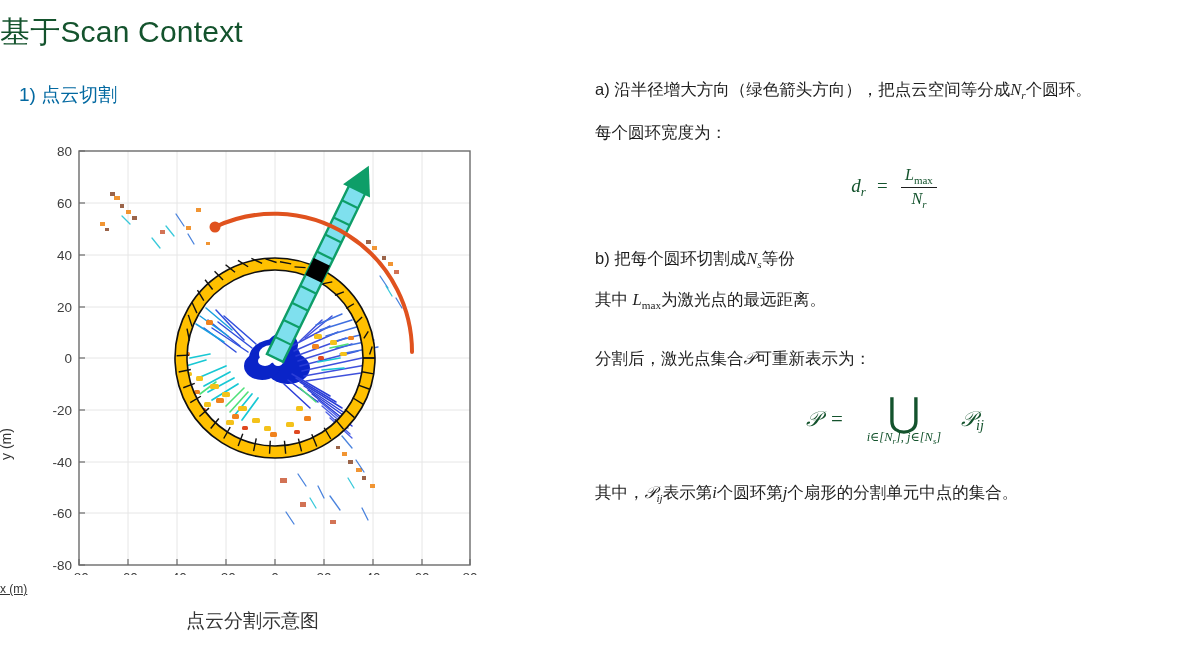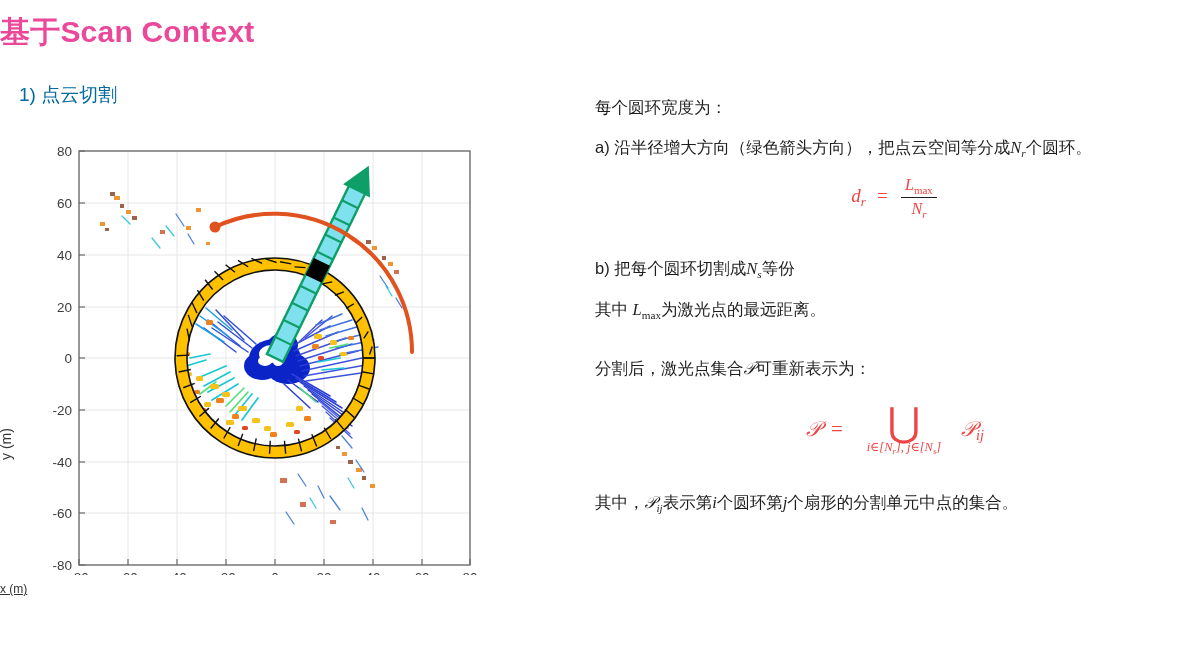--- a/index.html
+++ b/index.html
@@ -6,21 +6,21 @@
   body{
     width:1204px;height:652px;background:#ffffff;overflow:hidden;
     font-family:"Liberation Sans","DejaVu Sans",sans-serif;
     color:#262626;position:relative;
   }
   .slide{position:absolute;inset:0;}
 
   
   .title{
     position:absolute;left:0px;top:12px;
-    font-size:30px;font-weight:bold;color:#ec4899;letter-spacing:.2px;
+    font-size:30px;font-weight:normal;color:#14532d;letter-spacing:.2px;
     white-space:nowrap;
   }
   .subtitle{
     position:absolute;left:19px;top:82px;
     font-size:19px;font-weight:normal;color:#0369a1;white-space:nowrap;
   }
 
   
   .figure-wrap{position:absolute;left:0px;top:130px;width:520px;height:520px;}
   .fig-caption{
@@ -37,21 +37,21 @@
     transform:rotate(-90deg);transform-origin:left top;
   }
   svg.plot{position:absolute;left:0;top:0;}
   .tick{font-size:13.5px;fill:#3d3d3d;font-family:"Liberation Sans",sans-serif;}
 
   
   .rcol{position:absolute;left:595px;top:78px;width:600px;}
   .ptxt{font-size:16.5px;line-height:1.45;color:#1e1e1e;margin:0 0 16px 0;}
   .ptxt.tight{margin-bottom:6px;}
   .gap-l{margin-top:34px;}
-  .formula{text-align:center;margin:10px 0 14px 0;color:#ef4444;}
+  .formula{text-align:center;margin:10px 0 14px 0;color:#14532d;}
   .mth{font-family:"Liberation Serif","DejaVu Serif",serif;font-style:italic;}
   .mup{font-family:"Liberation Serif","DejaVu Serif",serif;font-style:normal;}
   .sub{font-size:.68em;vertical-align:-0.32em;font-style:italic;
        font-family:"Liberation Serif",serif;}
   .subup{font-size:.68em;vertical-align:-0.32em;font-style:normal;
        font-family:"Liberation Serif",serif;}
   .frac{display:inline-block;vertical-align:middle;text-align:center;
         font-size:.85em;line-height:1.12;margin:4px 2px;}
   .frac .num{display:block;border-bottom:1.1px solid #1d1d1d;padding:0 4px 1px;}
   .frac .den{display:block;padding:1px 4px 0;}
@@ -388,29 +388,30 @@
         <text x="72" y="233">0</text>  
           <text x="72" y="285">-20</text>
         <text x="72" y="337">-40</text>
           <text x="72" y="388">-60</text>
         <text x="72" y="440">-80</text>
       </g>
     </svg>
 
     <div class="axis-label-x">x (m)</div>
     <div class="axis-label-y">y (m)</div>
+    <div class="fig-caption">点云分割示意图</div>
   </div>
 
   <div class="rcol">
-
-    <p class="ptxt" style="margin-top:18px">每个圆环宽度为：</p>
 
     <p class="ptxt tight">
       <span>a) 沿半径增大方向（绿色箭头方向），把点云空间等分成</span><span class="mth">N</span><span class="sub">r</span><span>个圆环。</span>
     </p>
+
+    <p class="ptxt" style="margin-top:18px">每个圆环宽度为：</p>
 
     <div class="formula" style="font-size:19px">
       <span class="mth">d</span><span class="sub">r</span>
       <span class="mup" style="margin:0 6px">=</span>
       <span class="frac">
         <span class="num"><span class="mth">L</span><span class="subup">max</span></span>
         <span class="den"><span class="mth">N</span><span class="sub">r</span></span>
       </span>
     </div>
 

